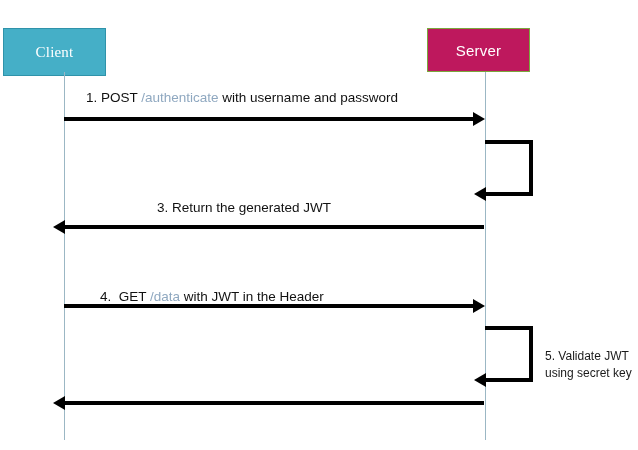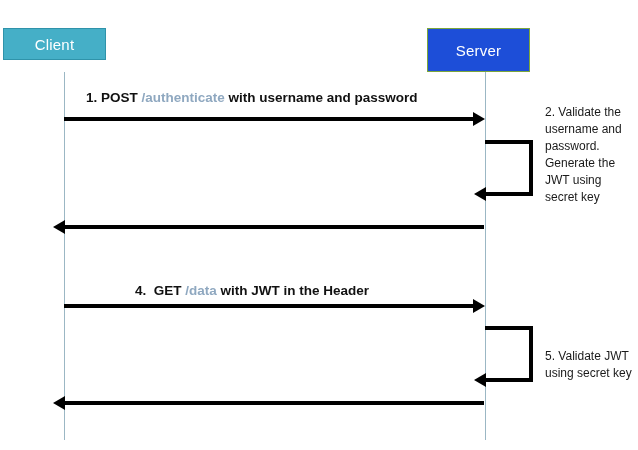--- a/index.html
+++ b/index.html
@@ -28,30 +28,31 @@
     align-items: center;
     justify-content: center;
     color: #ffffff;
     font-size: 15px;
     letter-spacing: .2px;
   }
   #client-box {
     left: 3px;
     top: 28px;
     width: 103px;
-    height: 32px;
+    height: 48px;
     background: #45afc7;
     border: 1px solid #2f93aa;
+    font-family: Liberation Serif, serif;
   }
   #server-box {
     left: 427px;
     top: 28px;
     width: 103px;
     height: 44px;
-    background: #1d4ed8;
+    background: #be185d;
     border: 1px solid #7ba63c;
   }
 
   
   .lifeline {
     position: absolute;
     width: 1px;
     background: #9bb7c4;
   }
   #client-lifeline {
@@ -94,21 +95,20 @@
     border-right: 12px solid #000000;
   }
 
   
   .msg-label {
     position: absolute;
     font-size: 13.5px;
     color: #111111;
     white-space: pre;
     line-height: 1.2;
-    font-weight: bold;
   }
   .path {
     color: #8fa8c0;
   }
 
   
   .selfloop {
     position: absolute;
   }
   .selfloop .seg-top,
@@ -171,28 +171,28 @@
     <div class="head"></div>
   </div>
 
   <div class="selfloop" style="left:485px; top:140px; width:48px; height:56px;">
     <div class="seg-top"></div>
     <div class="seg-right"></div>
     <div class="seg-bottom"></div>
     <div class="head"></div>
   </div>
 
-  <div class="note" style="left:545px; top:104px;">2. Validate the username and password. Generate the JWT using secret key</div>
-
+
+  <div class="msg-label" style="left:157px; top:200px;"><span>3. Return the generated JWT</span></div>
   <div class="msg to-left" style="left:64px; top:225px; width:420px;">
     <div class="shaft" style="width:420px;"></div>
     <div class="head"></div>
   </div>
 
-  <div class="msg-label" style="left:100px; top:283px;margin-left:35px;"><span>4.  GET </span><span class="path">/data</span><span> with JWT in the Header</span></div>
+  <div class="msg-label" style="left:100px; top:289px;"><span>4.  GET </span><span class="path">/data</span><span> with JWT in the Header</span></div>
   <div class="msg to-right" style="left:64px; top:304px; width:410px;">
     <div class="shaft" style="width:410px;"></div>
     <div class="head"></div>
   </div>
 
   <div class="selfloop" style="left:485px; top:326px; width:48px; height:56px;">
     <div class="seg-top"></div>
     <div class="seg-right"></div>
     <div class="seg-bottom"></div>
     <div class="head"></div>

